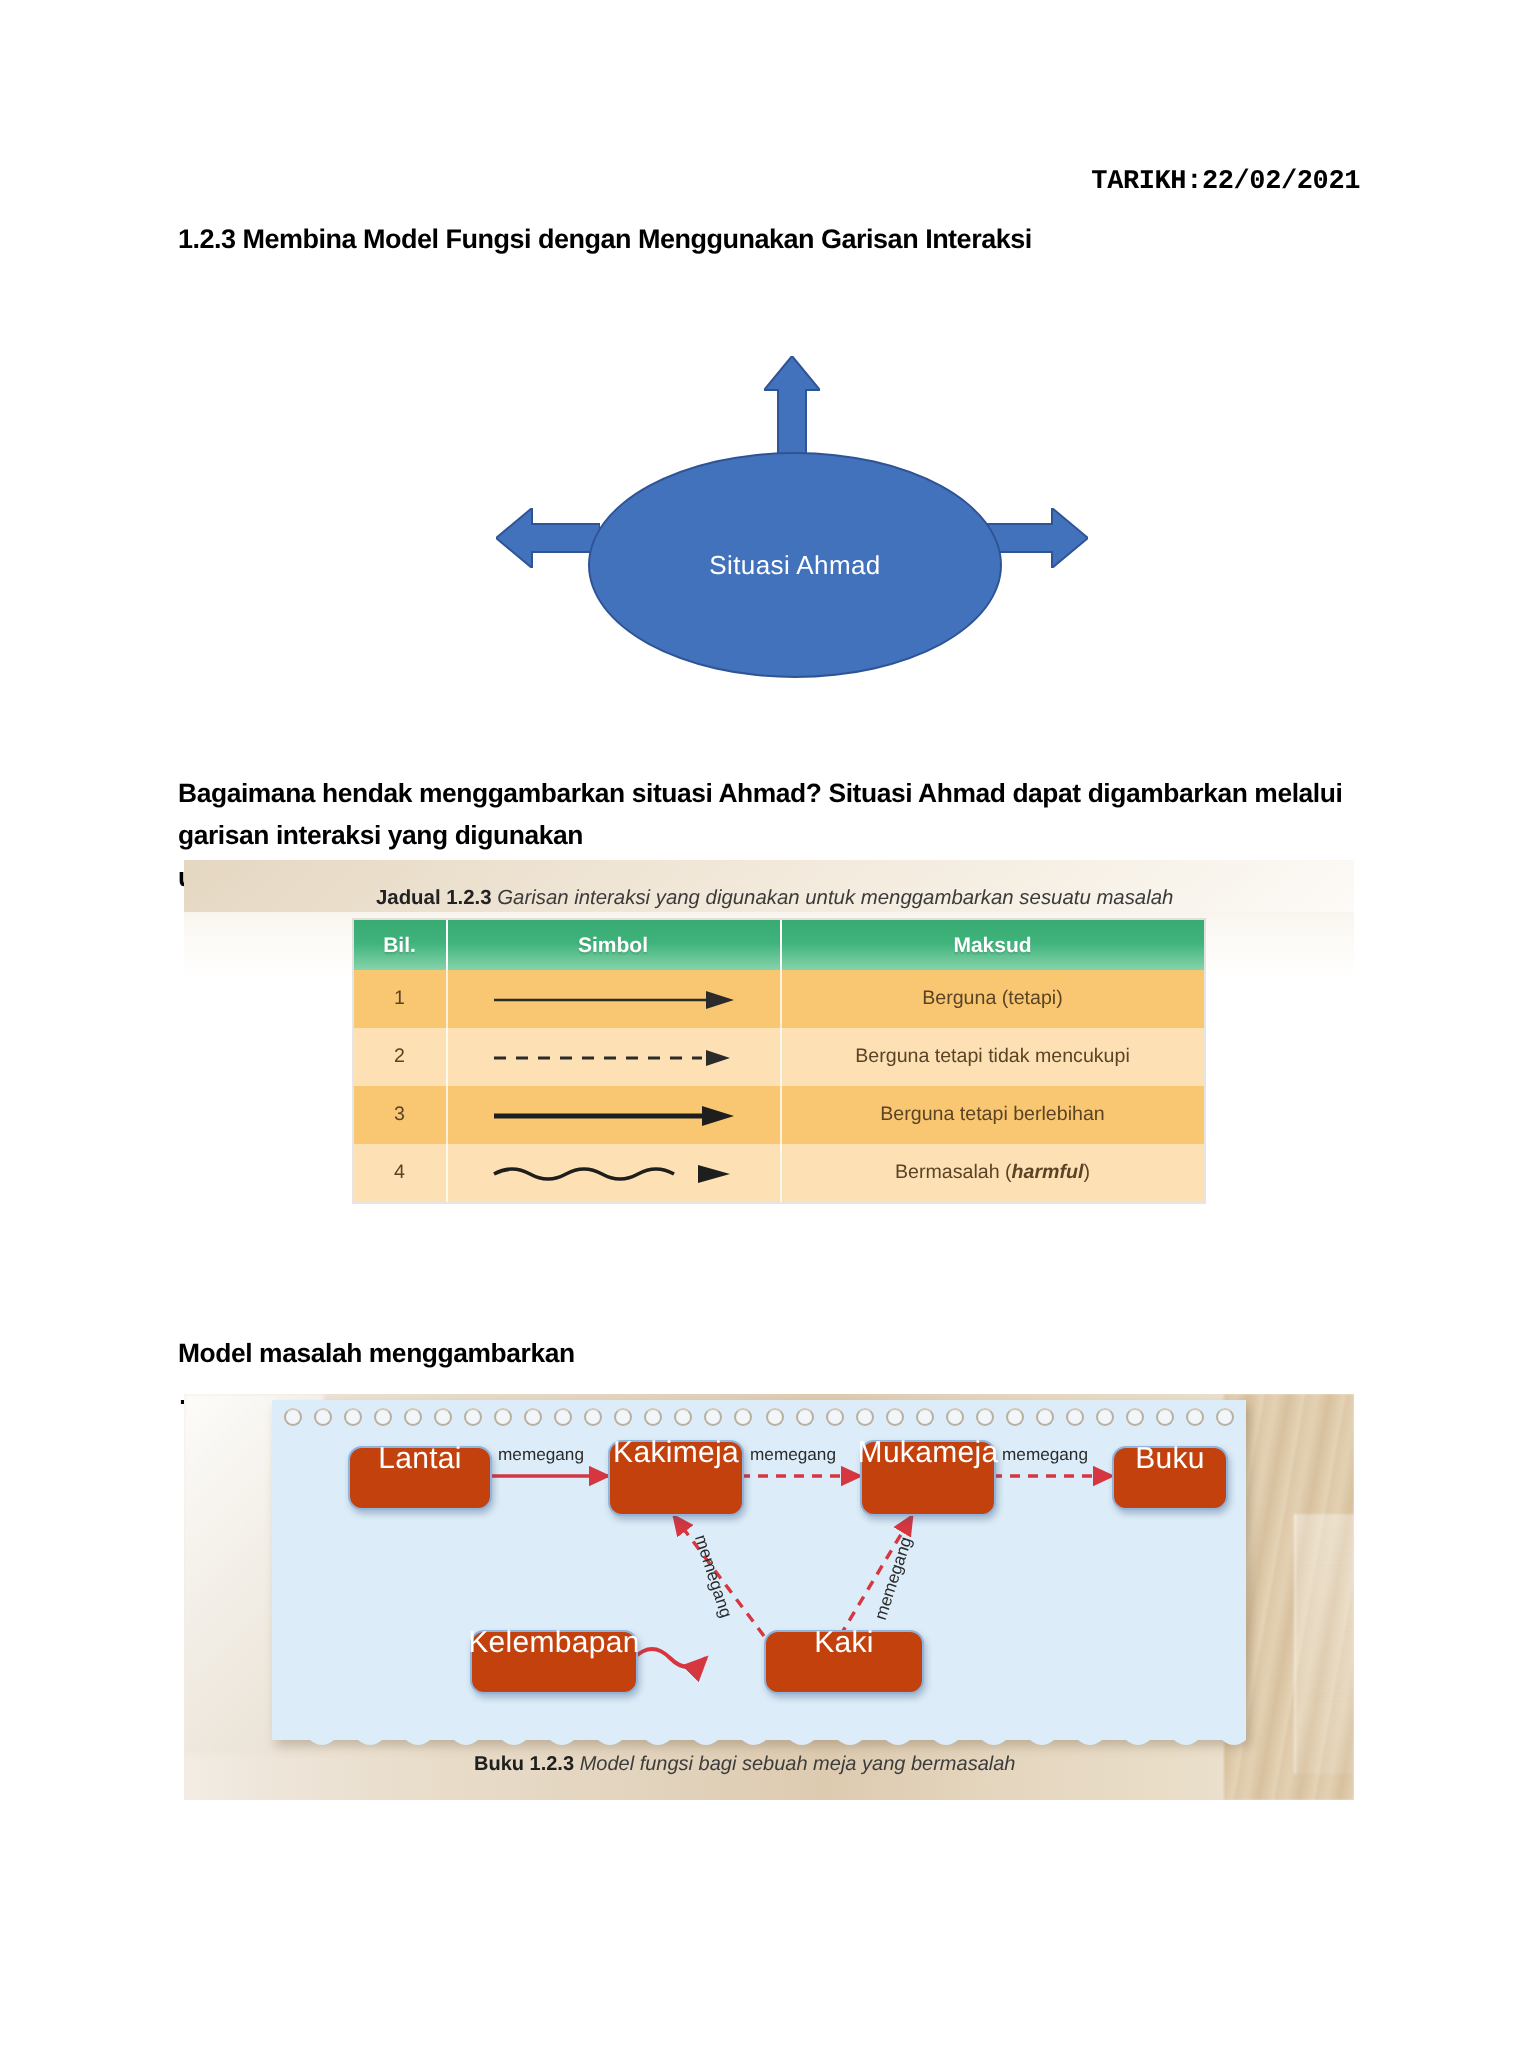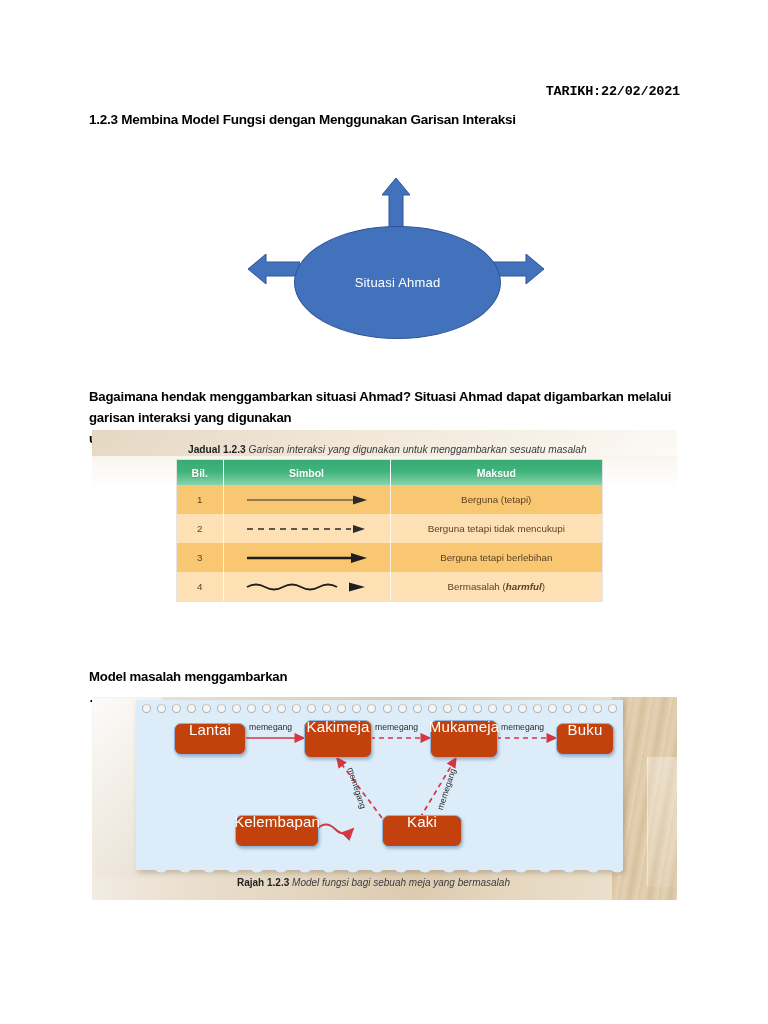--- a/index.html
+++ b/index.html
@@ -488,18 +488,18 @@
       <div class="edge-label" style="left:365px; top:22px;">memegang</div>
       <div class="edge-label rot-a" style="left:219px; top:66px;">memegang</div>
       <div class="edge-label rot-b" style="left:299px; top:108px;">memegang</div>
 
       <svg class="torn-edge" viewBox="0 0 487 9" preserveAspectRatio="none">
         <path d="M0,0 L487,0 L487,3 q-6,5 -12,0 t-12,0 t-12,0 t-12,0 t-12,0 t-12,0 t-12,0 t-12,0 t-12,0 t-12,0 t-12,0 t-12,0 t-12,0 t-12,0 t-12,0 t-12,0 t-12,0 t-12,0 t-12,0 t-12,0 t-12,0 t-12,0 t-12,0 t-12,0 t-12,0 t-12,0 t-12,0 t-12,0 t-12,0 t-12,0 t-12,0 t-12,0 t-12,0 t-12,0 t-12,0 t-12,0 t-12,0 t-12,0 t-12,0 t-12,0 L0,3 z" fill="#dcecf8"></path>
       </svg>
     </div>
 
     <div class="mf-caption">
-      <b>Rajah 1.2.3</b>
+      <b>Buku 1.2.3</b>
       <i>Model fungsi bagi sebuah meja yang bermasalah</i>
     </div>
   </div>
 
 </div>
 
 </body></html>

